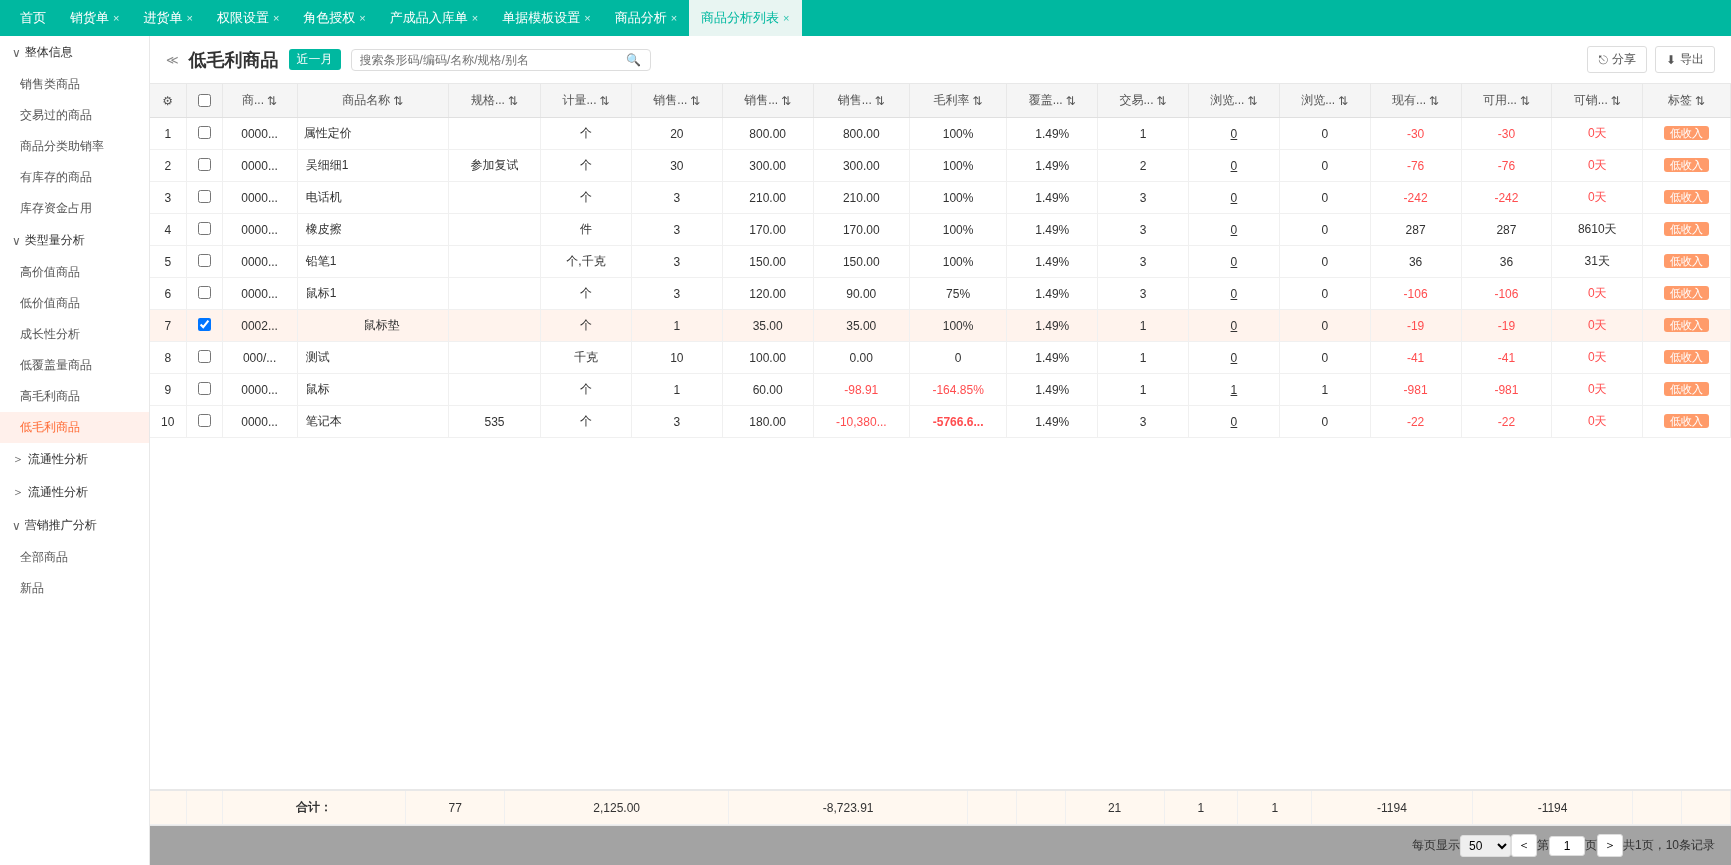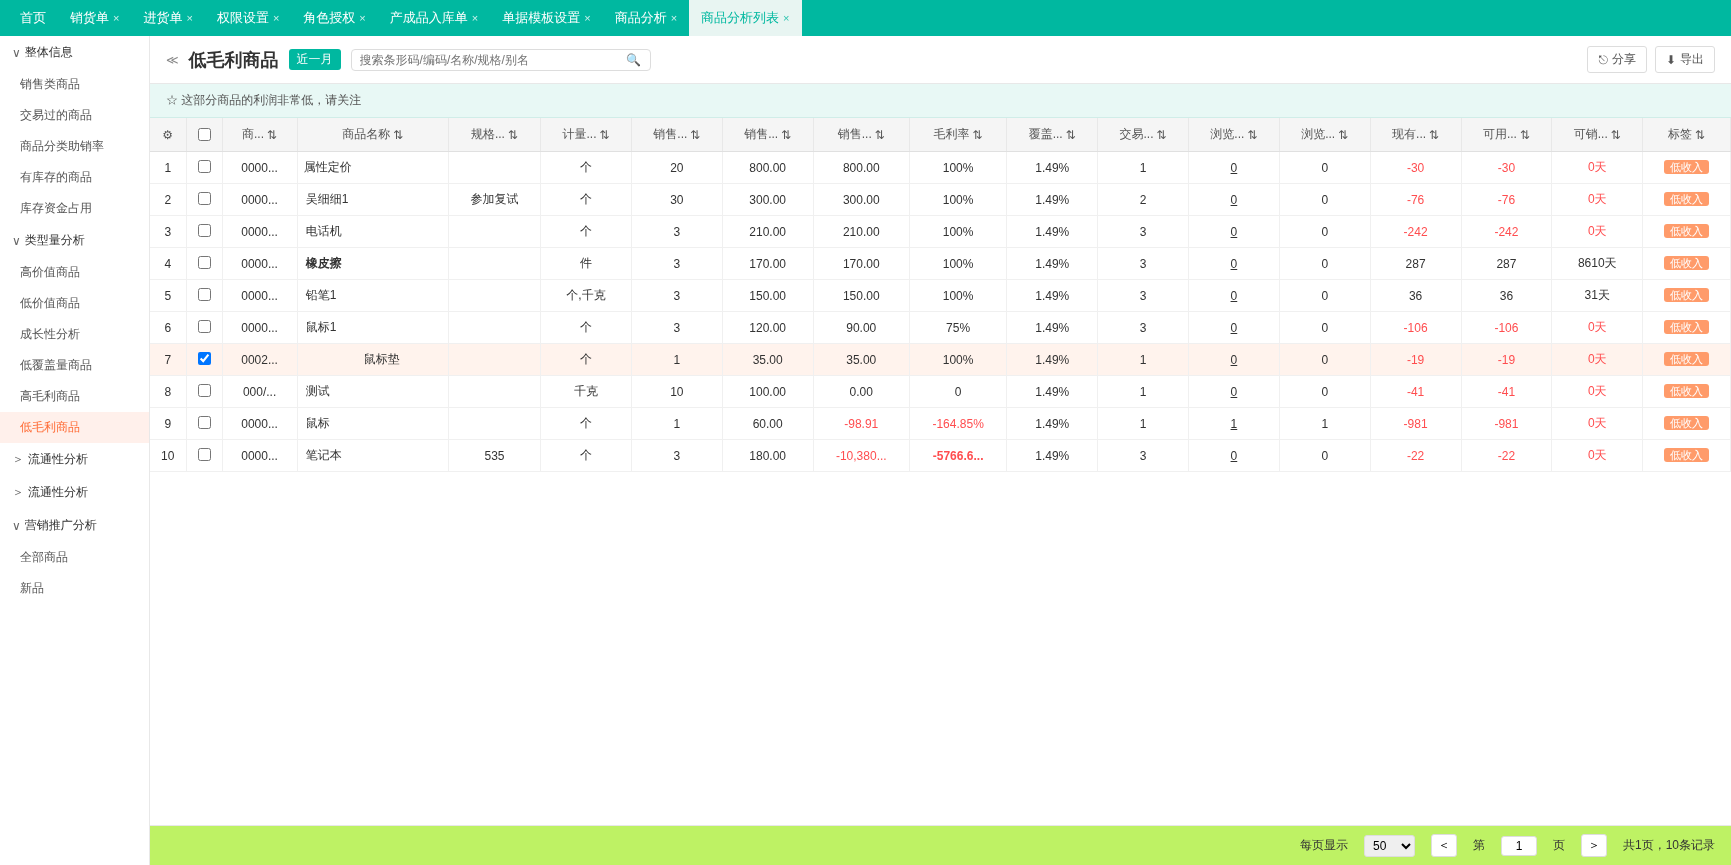--- a/index.html
+++ b/index.html
@@ -163,24 +163,24 @@
       border-right: 1px solid #f0f0f0;
       white-space: nowrap;
     }
 
     
     .pagination-bar {
       display: flex;
       align-items: center;
       justify-content: flex-end;
       padding: 8px 16px;
-      background: #bef264;
+      background: #a3a3a3;
       border-top: 1px solid #e8e8e8;
       font-size: 12px;
-      gap: 16px;
+      gap: 0;
     }
     .pagination-bar select {
       border: 1px solid #ddd;
       border-radius: 3px;
       padding: 2px 4px;
       font-size: 12px;
     }
     .page-nav-btn {
       border: 1px solid #ddd;
       border-radius: 3px;
@@ -300,23 +300,20 @@
           <span>⎋</span>
           <span>分享</span>
         </button>
         <button class="action-btn">
           <span>⬇</span>
           <span>导出</span>
         </button>
       </div>
     </div>
 
-    <div class="info-banner">
-      <span>☆ 这部分商品的利润非常低，请关注</span>
-    </div>
 
     <div class="table-wrapper">
       <table>
         <thead>
           <tr>
             <th style="width:36px">
                 <div class="col-header">⚙</div>
               </th>
             <th style="width:36px">
                 <div class="col-header">
@@ -431,21 +428,21 @@
       <td>0</td>
       <td style="color:#ff4d4f;">-242</td>
       <td style="color:#ff4d4f;">-242</td>
       <td style="color:#ff4d4f;">0天</td>
       <td><span style="background:#ff9b6a;color:#fff;border-radius:3px;padding:1px 6px;font-size:11px;">低收入</span></td>
     </tr>
             <tr>
       <td style="text-align:center;">4</td>
       <td style="text-align:center;"><input type="checkbox" style=""></td>
       <td style="text-align:center;">0000...</td>
-      <td style="text-align:left; padding-left:8px;font-weight:bold;">橡皮擦</td>
+      <td style="text-align:left; padding-left:8px;">橡皮擦</td>
       <td></td>
       <td>件</td>
       <td>3</td>
       <td>170.00</td>
       <td style="">170.00</td>
       <td style="">100%</td>
       <td>1.49%</td>
       <td>3</td>
       <td style="text-decoration:underline; cursor:pointer;">0</td>
       <td>0</td>
@@ -571,20 +568,43 @@
       <td>0</td>
       <td style="color:#ff4d4f;">-22</td>
       <td style="color:#ff4d4f;">-22</td>
       <td style="color:#ff4d4f;">0天</td>
       <td><span style="background:#ff9b6a;color:#fff;border-radius:3px;padding:1px 6px;font-size:11px;">低收入</span></td>
     </tr>
           </tbody>
       </table>
     </div>
 
+    <div style="overflow-x:auto; border-top: 2px solid #e8e8e8;">
+      <table style="width:100%; border-collapse:collapse; font-size:12px; min-width:1400px; background:#fff8f0;">
+        <tbody>
+            <tr>
+          <td style="width:36px; padding:8px 6px; text-align:center;"></td>
+          <td style="width:36px; padding:8px 6px; text-align:center;"></td>
+          <td style="padding:8px 6px; text-align:center; font-weight:bold;" colspan="4">合计：</td>
+          <td style="padding:8px 6px; text-align:center;">77</td>
+          <td style="padding:8px 6px; text-align:center;">2,125.00</td>
+          <td style="padding:8px 6px; text-align:center;">-8,723.91</td>
+          <td style="padding:8px 6px;"></td>
+          <td style="padding:8px 6px;"></td>
+          <td style="padding:8px 6px; text-align:center;">21</td>
+          <td style="padding:8px 6px; text-align:center;">1</td>
+          <td style="padding:8px 6px; text-align:center;">1</td>
+          <td style="padding:8px 6px; text-align:center;">-1194</td>
+          <td style="padding:8px 6px; text-align:center;">-1194</td>
+          <td style="padding:8px 6px;"></td>
+          <td style="padding:8px 6px;"></td>
+        </tr>
+      </tbody>
+        </table>
+    </div>
 
     <div class="pagination-bar">
       <span>每页显示</span>
       <select>
         <option>50</option>
         <option>20</option>
         <option>100</option>
       </select>
       <button class="page-nav-btn">＜</button>
       <span>第</span>

